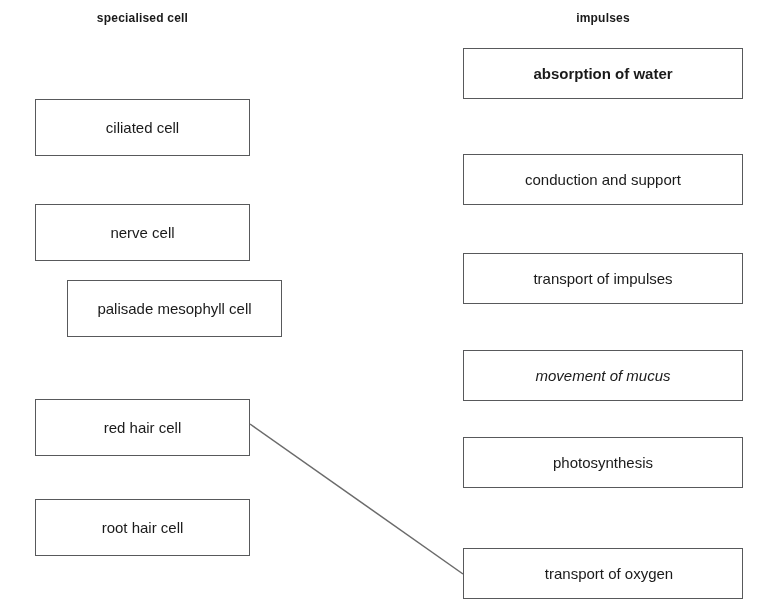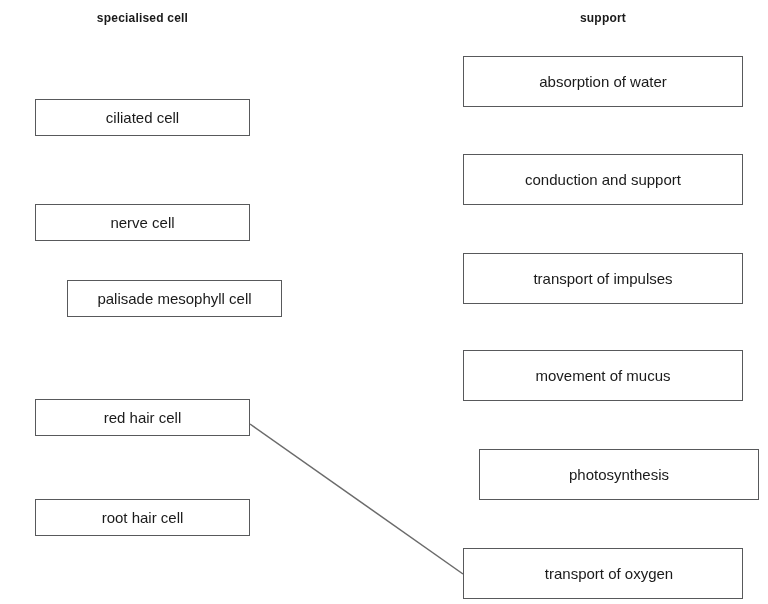--- a/index.html
+++ b/index.html
@@ -29,51 +29,51 @@
   .match-box {
     position: absolute;
     border: 1.5px solid #58595b;
     background: #ffffff;
     display: flex;
     align-items: center;
     justify-content: center;
     font-size: 15px;
     box-sizing: border-box;
   }
-  .left-box  { left: 35px;  width: 215px; height: 37px; }
+  .left-box  { left: 35px;  width: 215px; height: 57px; }
   .right-box { left: 463px; width: 280px; height: 51px; }
 
   
   #lbox-0 { top: 99px;  }
   #lbox-1 { top: 204px; }
   #lbox-2 { top: 280px; margin-left: 32px; }
   #lbox-3 { top: 399px; }
   #lbox-4 { top: 499px; align-items: center; }
 
   
-  #rbox-0 { top: 56px;  }
+  #rbox-0 { top: 48px; font-weight: bold;  }
   #rbox-1 { top: 154px; align-items: center; }
   #rbox-2 { top: 253px; }
-  #rbox-3 { top: 350px; }
-  #rbox-4 { top: 449px; margin-left: 16px; }
+  #rbox-3 { top: 350px; font-style: italic; }
+  #rbox-4 { top: 437px; }
   #rbox-5 { top: 548px; padding-left: 12px; }
 
   #connector-overlay {
     position: absolute;
     left: 0; top: 0;
     width: 768px; height: 604px;
     pointer-events: none;
   }
 </style>
 </head>
 <body>
 
 <div id="header-left" class="col-header">specialised cell</div>
 
-<div id="header-right" class="col-header">support</div>
+<div id="header-right" class="col-header">impulses</div>
 
 <div id="lbox-0" class="match-box left-box">
   <span>ciliated cell</span>
 </div>
 <div id="lbox-1" class="match-box left-box">
   <span>nerve cell</span>
 </div>
 <div id="lbox-2" class="match-box left-box">
   <span>palisade mesophyll cell</span>
 </div>

